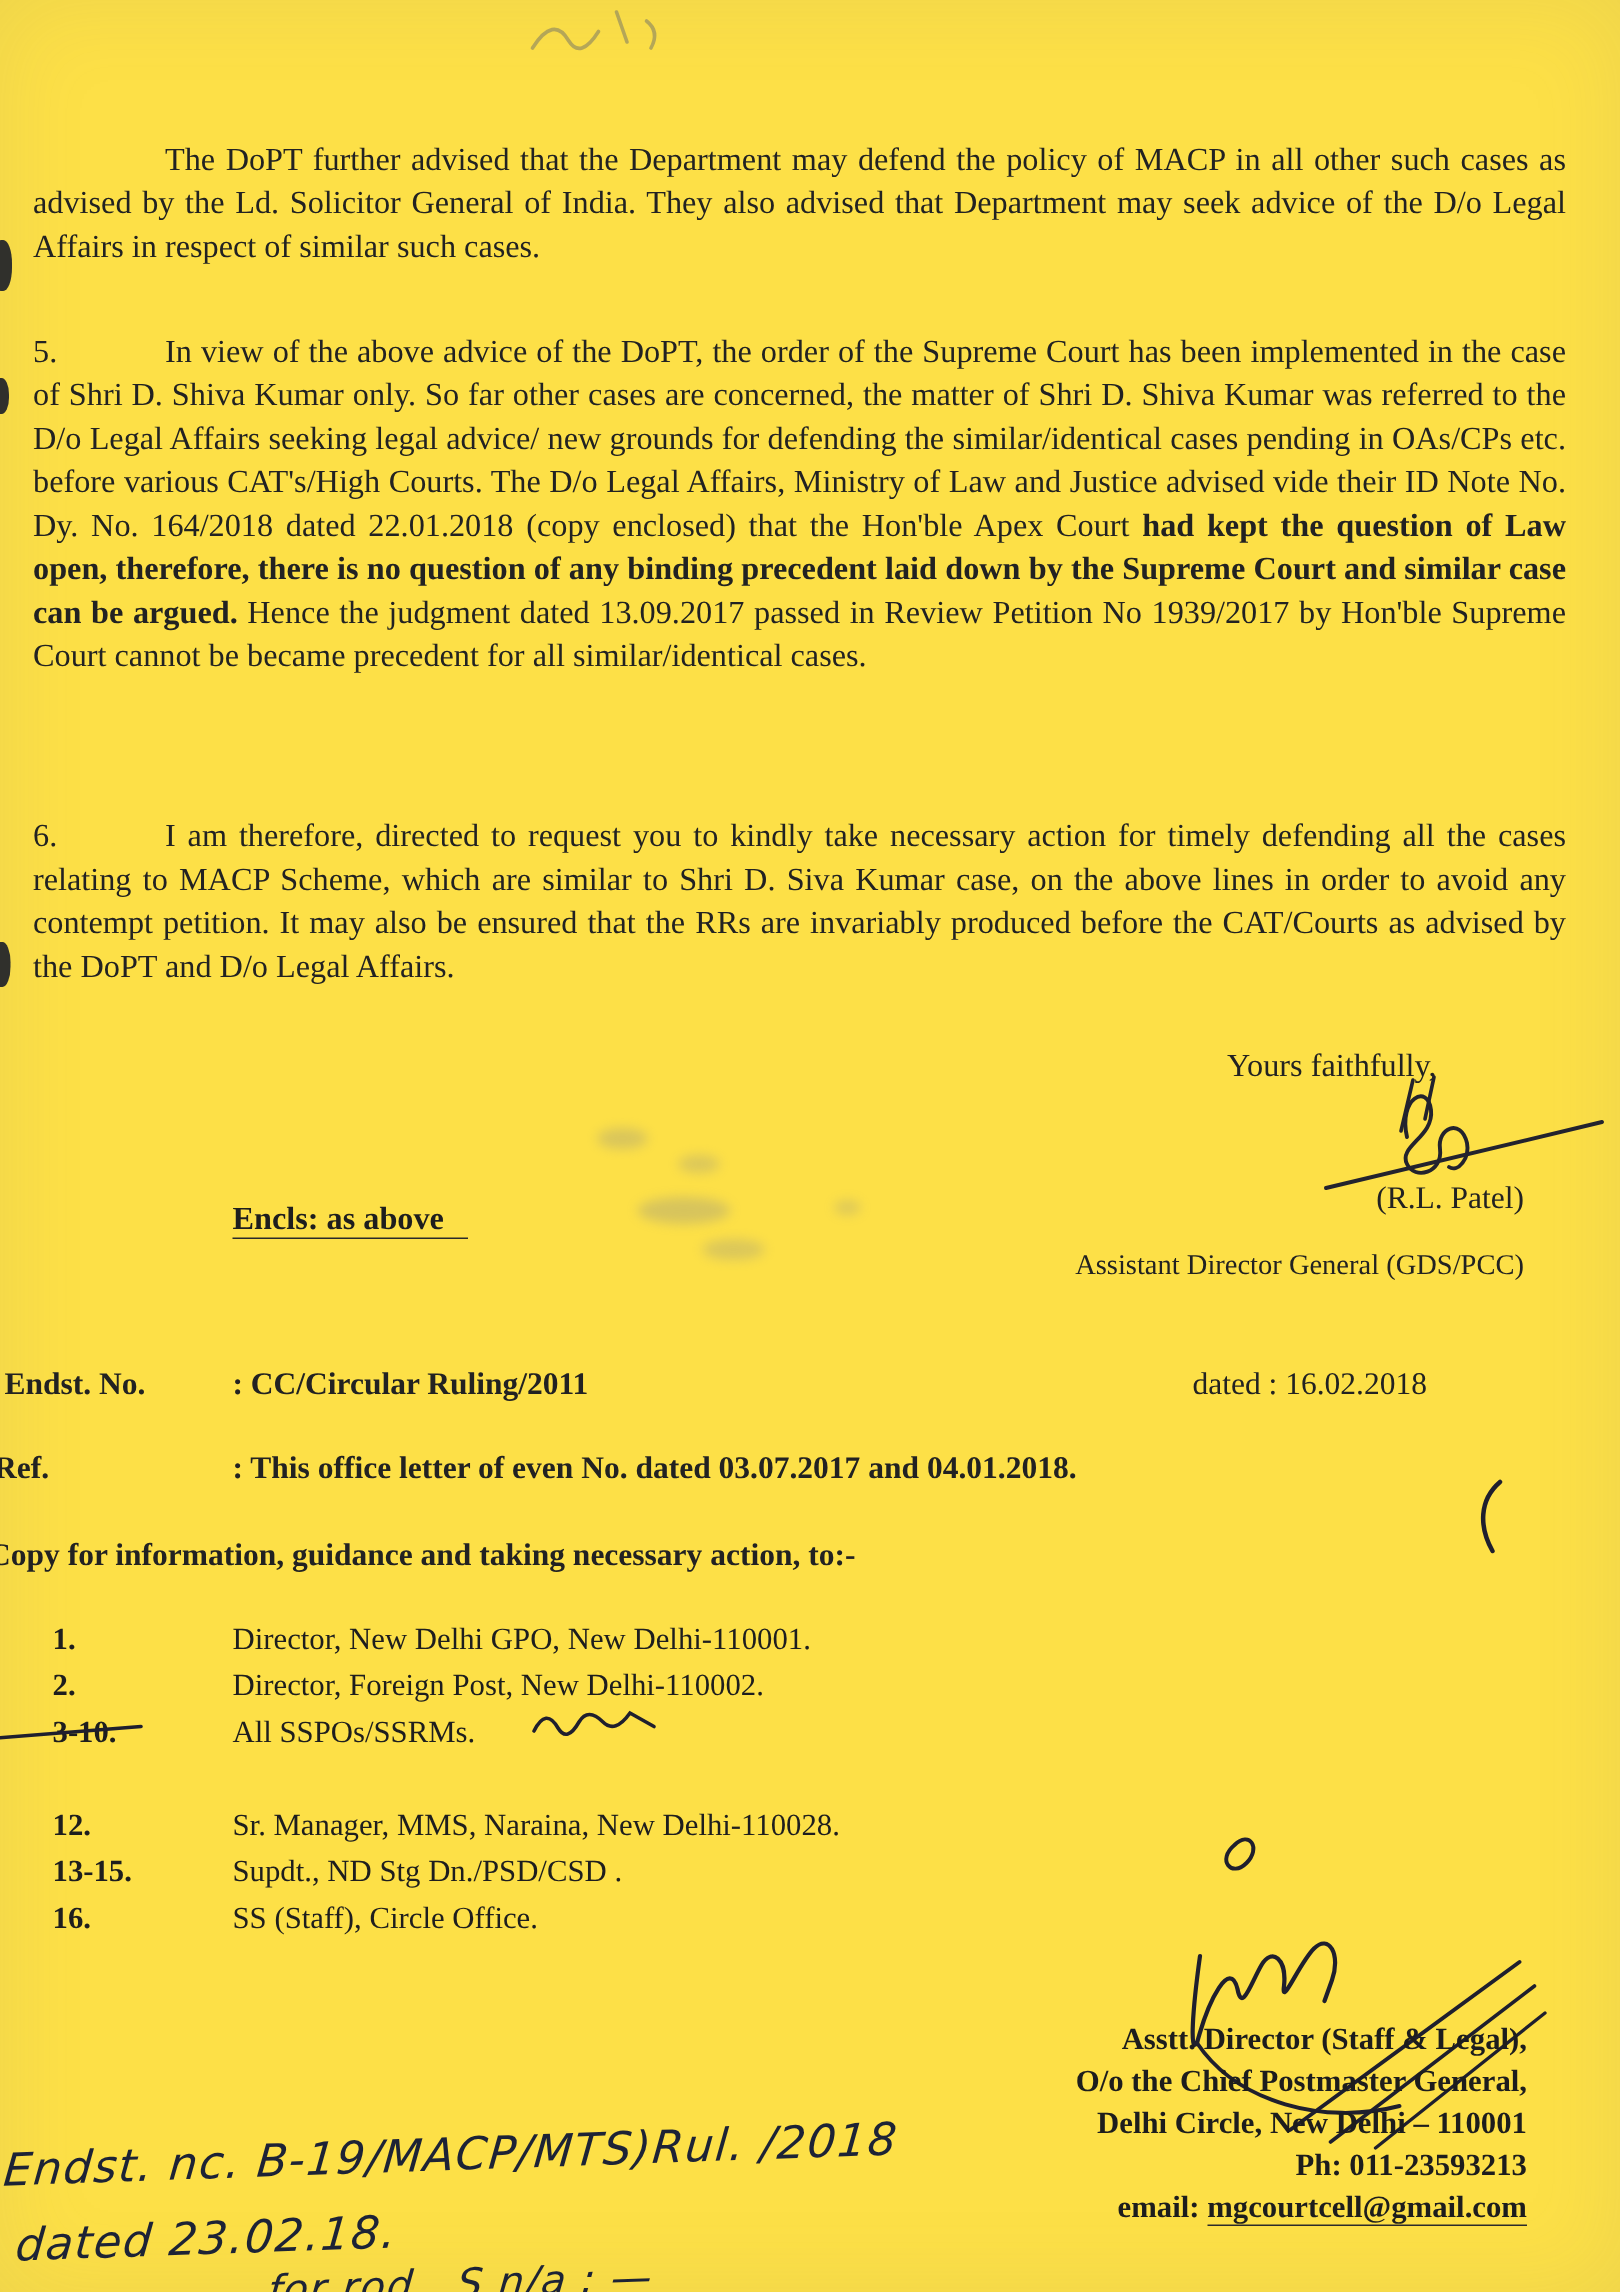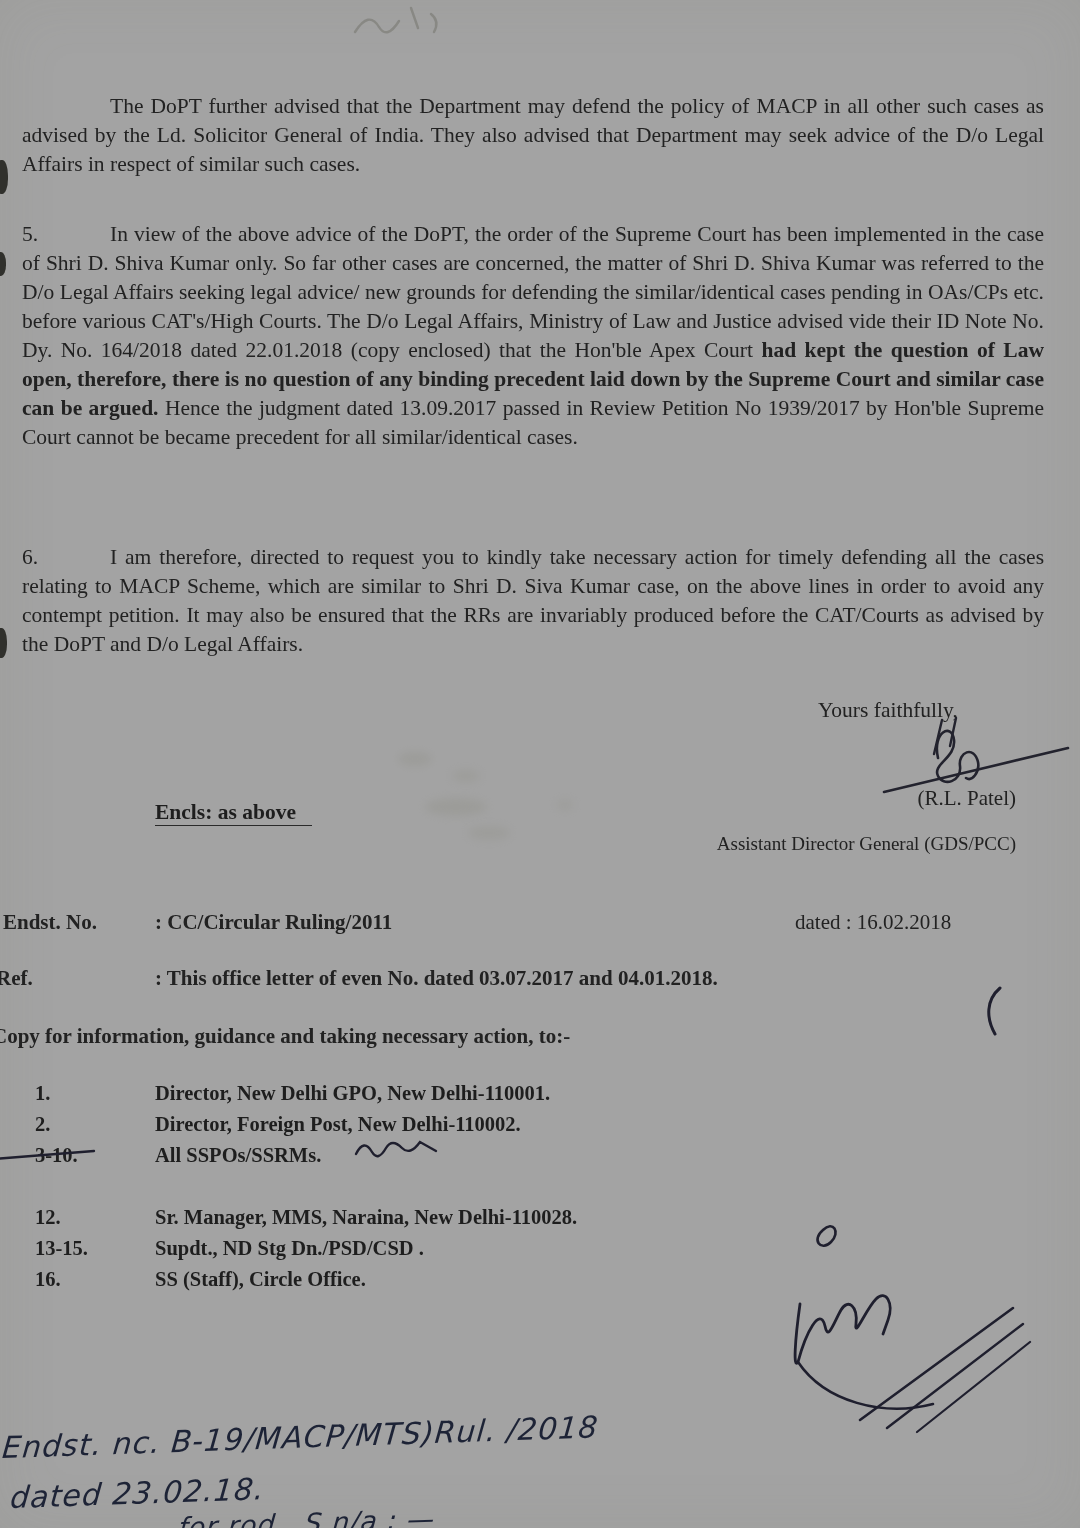--- a/index.html
+++ b/index.html
@@ -1,29 +1,29 @@
 <!DOCTYPE html>
 <html><head>
 <meta charset="utf-8">
 <style>
   html,body{margin:0;padding:0;background:#e8e8e4;}
   .doc{
     position:relative;width:1080px;height:1528px;margin:0 auto;
-    background:#a3a3a3;overflow:hidden;
+    background:#fde047;overflow:hidden;
     font-family:"Liberation Serif",serif;color:#1e1e1e;
     box-shadow:inset 0 0 60px rgba(120,120,110,.12);
   }
   .para{position:absolute;text-align:justify;font-size:21.5px;line-height:29px;color:#222;}
   .para .num{display:inline-block;width:88px;font-weight:400;}
   .indent{text-indent:88px;}
   .bold{font-weight:700;}
   .line{position:absolute;font-size:21px;white-space:nowrap;color:#222;}
   .copy-row{position:absolute;left:0;width:100%;height:30px;}
   .copy-num{position:absolute;left:35px;font-weight:700;font-size:20.5px;}
-  .copy-text{position:absolute;left:155px;font-weight:700;font-size:20.5px;white-space:nowrap;}
+  .copy-text{position:absolute;left:155px;font-weight:400;font-size:20.5px;white-space:nowrap;}
   .office{position:absolute;right:62px;top:1346px;text-align:right;font-weight:700;font-size:20.5px;line-height:28px;color:#1d1d1d;}
   .office div{white-space:nowrap;}
   .underline{border-bottom:1.7px solid #2a2a2a;}
   .encls{position:absolute;left:155px;top:800px;font-size:21.5px;font-weight:700;border-bottom:1.8px solid #2a2a2a;padding-right:16px;}
   .hand{
     position:absolute;font-family:"DejaVu Sans",sans-serif;font-style:italic;
     color:#1d2336;white-space:nowrap;letter-spacing:1px;
     transform:rotate(-2deg) skewX(-7deg);transform-origin:left top;
   }
   .smudge{position:absolute;background:#8f8f86;border-radius:50%;filter:blur(4px);}
@@ -116,18 +116,25 @@
 
   <svg style="left:765px;top:1212px;" width="295" height="235" viewBox="0 0 295 235">
     <path d="M58,18 c10,-10 18,2 8,12 c-10,10 -20,-2 -8,-12" fill="none" stroke="#1f1f2e" stroke-width="2.6" stroke-linecap="round"></path>
     <path d="M35,92 C30,128 28,158 33,150 C41,120 55,94 60,114 C63,130 69,110 76,98 C83,86 93,94 91,112 C89,127 101,97 111,87 C121,77 129,91 123,108 L118,122" fill="none" stroke="#1f1f2e" stroke-width="2.8" stroke-linecap="round"></path>
     <path d="M33,150 C60,190 118,205 168,192" fill="none" stroke="#1f1f2e" stroke-width="2.6" stroke-linecap="round"></path>
     <path d="M95,208 L248,96" fill="none" stroke="#1f1f2e" stroke-width="2.6" stroke-linecap="round"></path>
     <path d="M122,216 L258,112" fill="none" stroke="#1f1f2e" stroke-width="2.4" stroke-linecap="round"></path>
     <path d="M152,220 L265,130" fill="none" stroke="#1f1f2e" stroke-width="2.2" stroke-linecap="round"></path>
   </svg>
 
+  <div class="office">
+    <div>Asstt. Director (Staff &amp; Legal),</div>
+    <div>O/o the Chief Postmaster General,</div>
+    <div>Delhi Circle, New Delhi – 110001</div>
+    <div>Ph: 011-23593213</div>
+    <div><span>email: </span><span class="underline">mgcourtcell@gmail.com</span></div>
+  </div>
 
   <div class="hand" style="left:4px;top:1430px;font-size:30px;">Endst. nc. B-19/MACP/MTS)Rul. /2018</div>
   <div class="hand" style="left:12px;top:1480px;font-size:30px;">dated 23.02.18.</div>
   <div class="hand" style="left:180px;top:1512px;font-size:27px;">for rod . S n/a : —</div>
 
 </div>
 
 </body></html>

